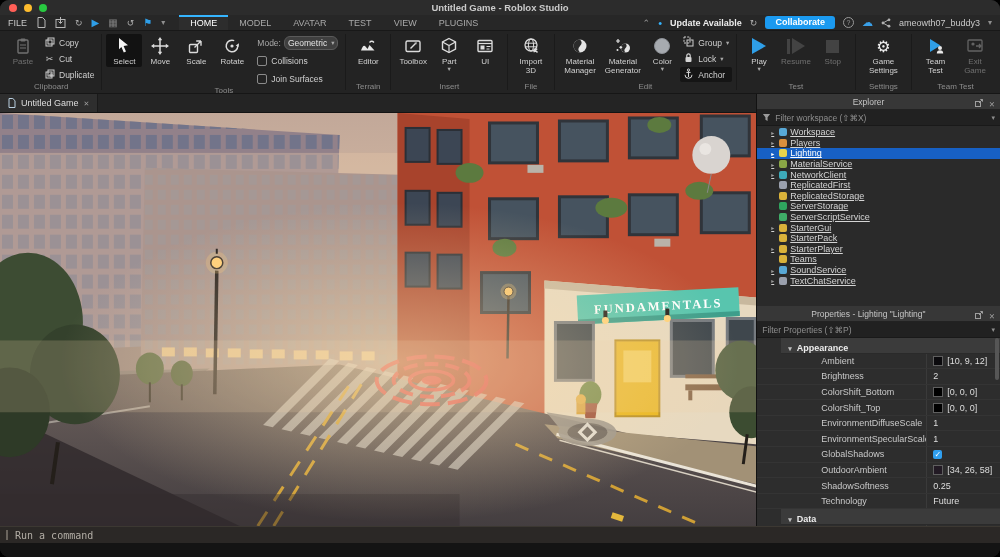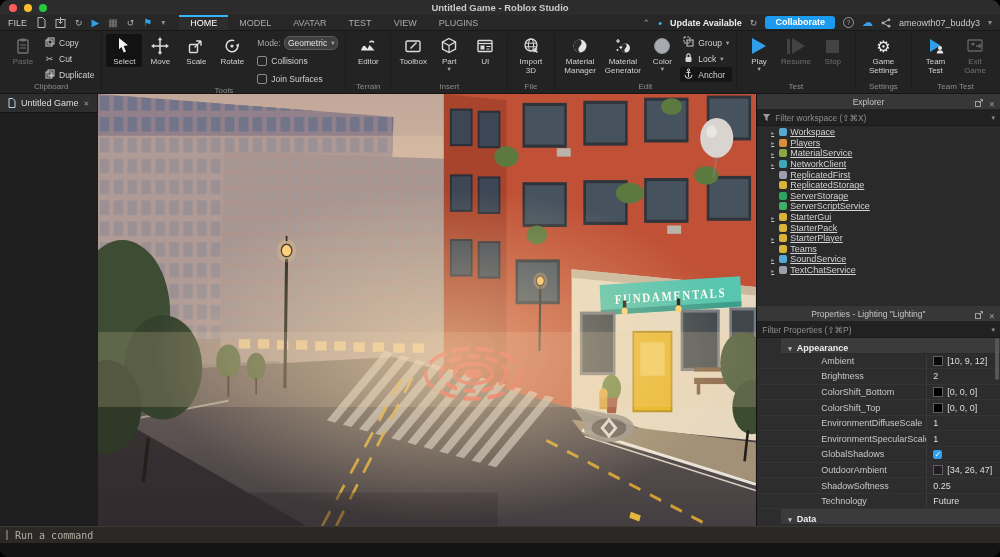--- a/index.html
+++ b/index.html
@@ -57,21 +57,21 @@
   .tri-play{width:0;height:0;border-left:14px solid #2f9fe8;border-top:8px solid transparent;border-bottom:8px solid transparent;}
   .tri-gray{width:0;height:0;border-left:13px solid #6f6f6f;border-top:8px solid transparent;border-bottom:8px solid transparent;}
   .bar-gray{width:3px;height:15px;background:#6f6f6f;margin-right:2px;}
   .sq-gray{width:13px;height:13px;background:#6f6f6f;}
   .i-gear::after{content:"⚙";font-size:16px;color:#ececec;}
   .i-cut::after{content:"✂";font-size:9px;color:#cfcfcf;}
   .colorcircle{width:14px;height:14px;border-radius:50%;background:#a7abb0;border:1px solid #8e9298;}
 
   
   .main{flex:none;height:432px;display:flex;}
-  .leftcol{width:757px;display:flex;flex-direction:row;}
+  .leftcol{width:757px;display:flex;flex-direction:column;}
   .tabstrip{height:18px;background:#242424;border-bottom:1px solid #141414;display:flex;align-items:stretch;flex:none;}
   .vtab{display:flex;align-items:center;gap:5px;background:#2e2e2e;padding:0 8px;font-size:9px;color:#dedede;border-right:1px solid #1a1a1a;}
   .vtab .x::after{content:"✕";font-size:7px;color:#9a9a9a;}
   .viewport{flex:1;position:relative;overflow:hidden;background:#4a4345;}
   .viewport svg{display:block;width:100%;height:100%;}
 
   
   .rightcol{width:243px;background:#86efac;border-left:1px solid #121212;display:flex;flex-direction:column;}
   .panel-h{height:15px;background:#373737;display:flex;align-items:center;padding:0 5px;flex:none;border-bottom:1px solid #222;}
   .panel-title{flex:1;text-align:center;font-size:8.5px;color:#c6c6c6;}
@@ -717,20 +717,25 @@
           <div class="trow">
               <span class="arr on"></span>
               <span class="ticon" style="background: rgb(88, 168, 214);"></span>
               <span>Workspace</span>
             </div>
           <div class="trow">
               <span class="arr on"></span>
               <span class="ticon" style="background: rgb(217, 142, 60);"></span>
               <span>Players</span>
             </div>
+          <div class="trow selected">
+              <span class="arr on" style="color:#fff;"></span>
+              <span class="ticon" style="background: rgb(232, 212, 77);"></span>
+              <span>Lighting</span>
+            </div>
           <div class="trow">
               <span class="arr on"></span>
               <span class="ticon" style="background: rgb(138, 166, 70);"></span>
               <span>MaterialService</span>
             </div>
           <div class="trow">
               <span class="arr on"></span>
               <span class="ticon" style="background: rgb(61, 169, 184);"></span>
               <span>NetworkClient</span>
             </div>
@@ -850,21 +855,21 @@
         <div class="prow">
           <span class="pname">GlobalShadows</span>
           <span class="pval">
               <span class="pcheck"></span>
             </span>
         </div>
         <div class="prow">
           <span class="pname">OutdoorAmbient</span>
           <span class="pval">
               <span class="swatch" style="background: rgb(34, 26, 36);"></span>
-              <span>[34, 26, 47]</span>
+              <span>[34, 26, 58]</span>
             </span>
         </div>
         <div class="prow">
           <span class="pname">ShadowSoftness</span>
           <span class="pval">
               <span>0.25</span>
             </span>
         </div>
         <div class="prow">
           <span class="pname">Technology</span>

